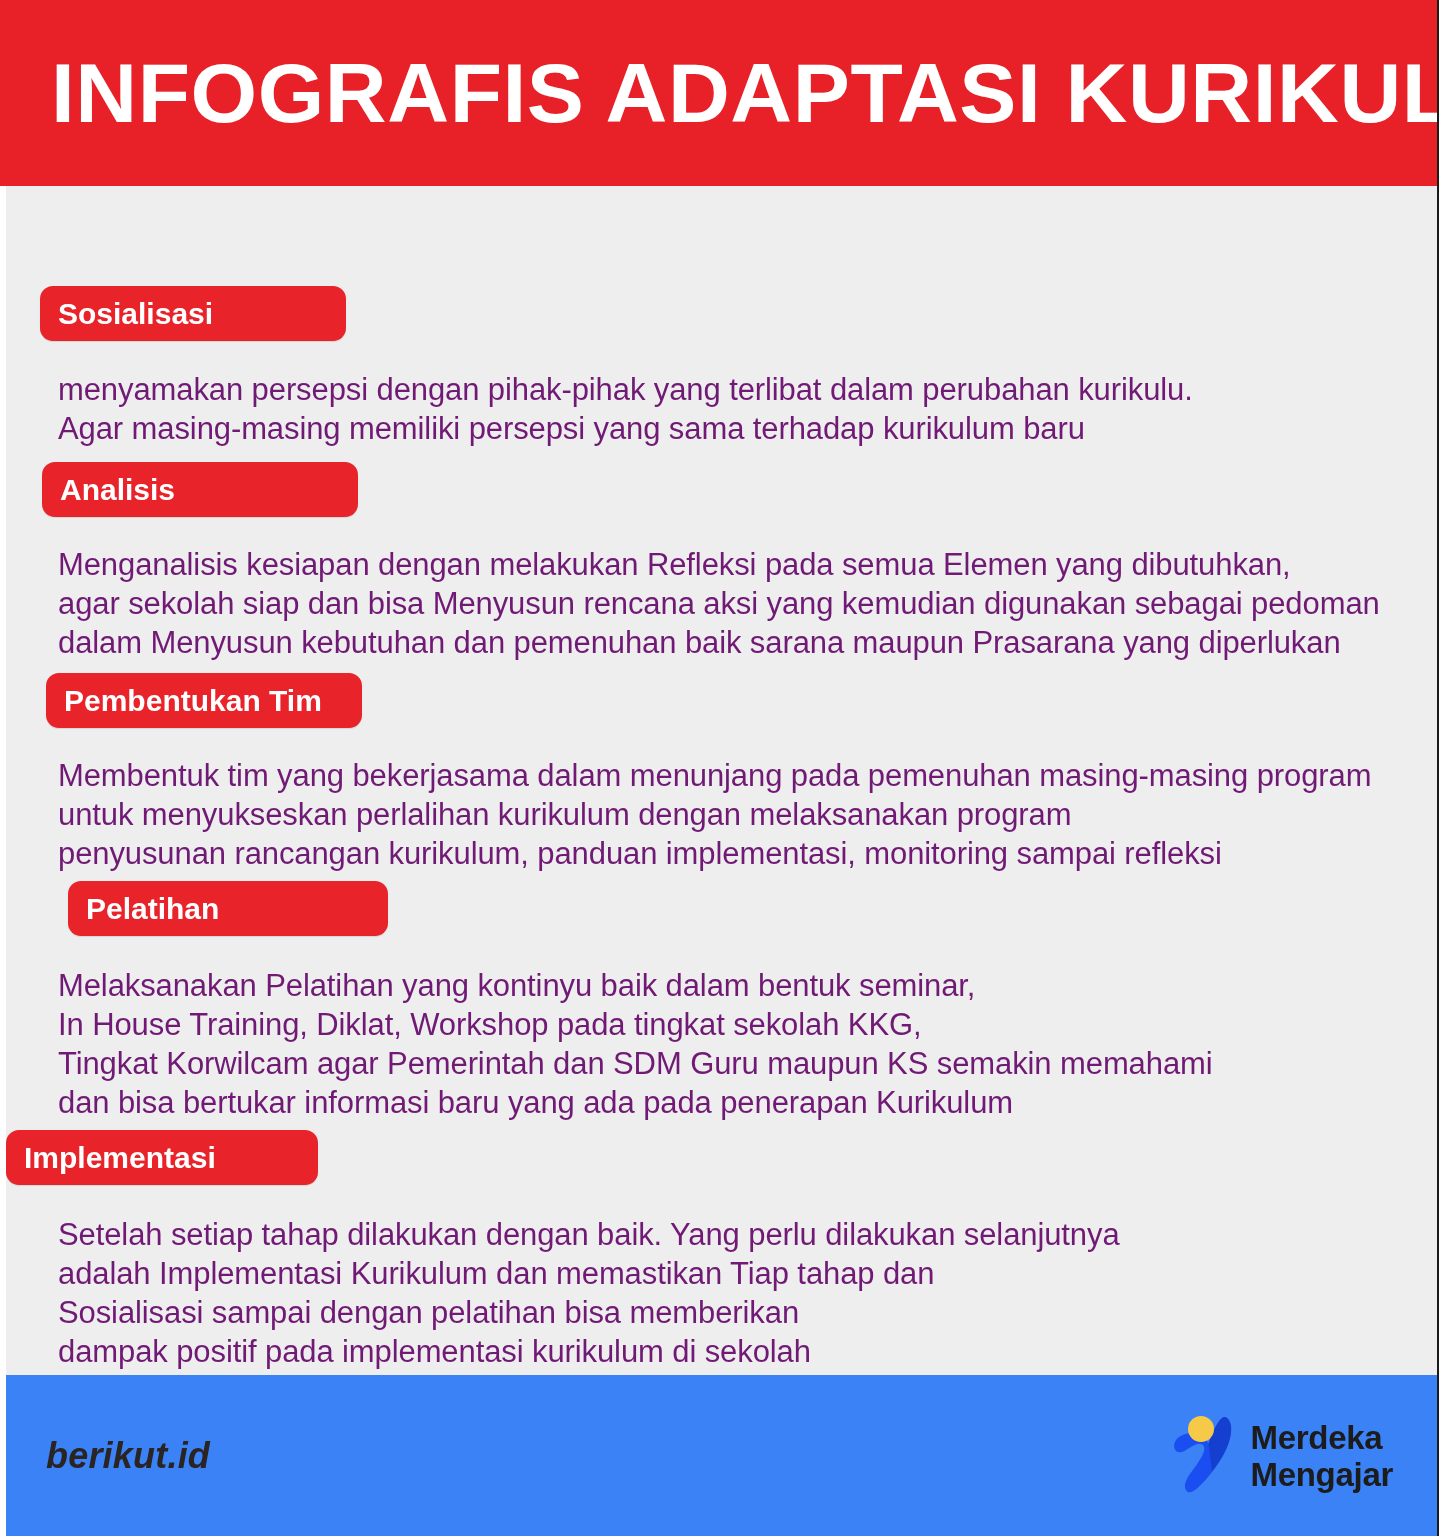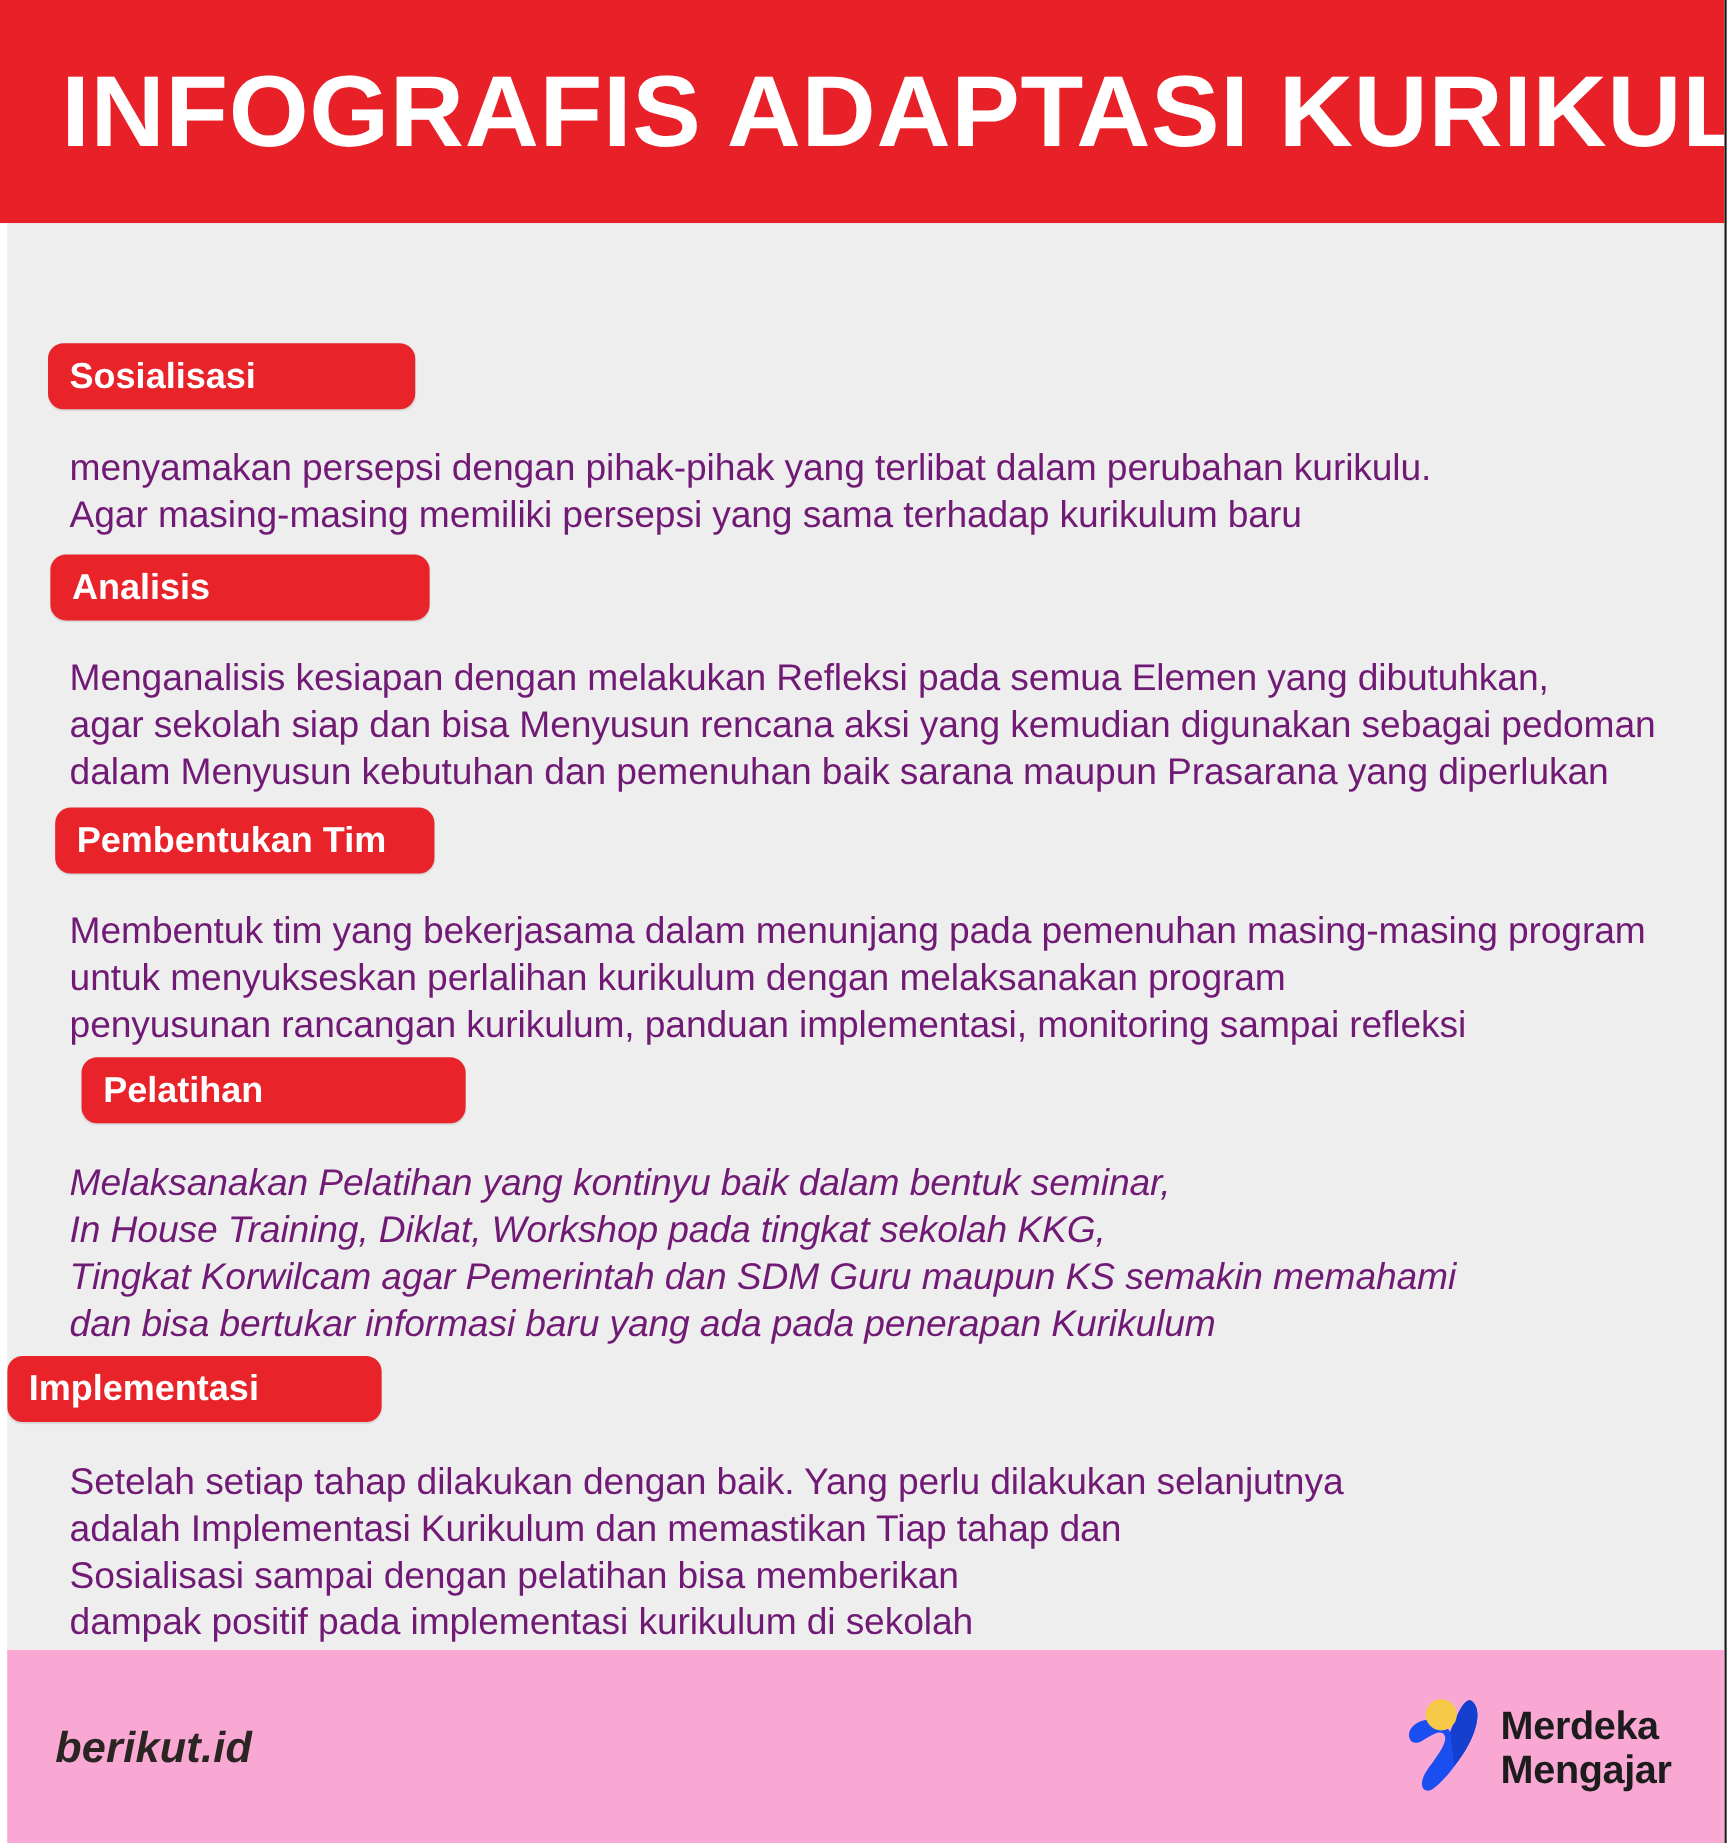--- a/index.html
+++ b/index.html
@@ -112,35 +112,35 @@
   #sec-1 .body-text   { margin: 28px 0 0 52px; }
 
   #sec-2              { top: 487px; }
   #sec-2 .badge-wrap  { padding-left: 40px; }
   #sec-2 .badge       { width: 316px; }
   #sec-2 .body-text   { margin: 28px 0 0 52px; }
 
   #sec-3              { top: 695px; }
   #sec-3 .badge-wrap  { padding-left: 62px; }
   #sec-3 .badge       { width: 320px; }
-  #sec-3 .body-text   { margin: 30px 0 0 52px; font-style: italic; }
+  #sec-3 .body-text   { margin: 30px 0 0 52px; }
 
   #sec-4              { top: 944px; }
   #sec-4 .badge-wrap  { }
   #sec-4 .badge       { width: 312px; }
   #sec-4 .body-text   { margin: 30px 0 0 52px; }
 
   
   .footer {
     position: absolute;
     left: 0;
     top: 1375px;
     width: 1437px;
     height: 161px;
-    background: #f9a8d4;
+    background: #3b82f6;
     display: flex;
     align-items: center;
     justify-content: space-between;
   }
   .footer-brand {
     font-size: 36px;
     font-weight: bold;
     font-style: italic;
     color: #2a2422;
     padding-left: 46px;

